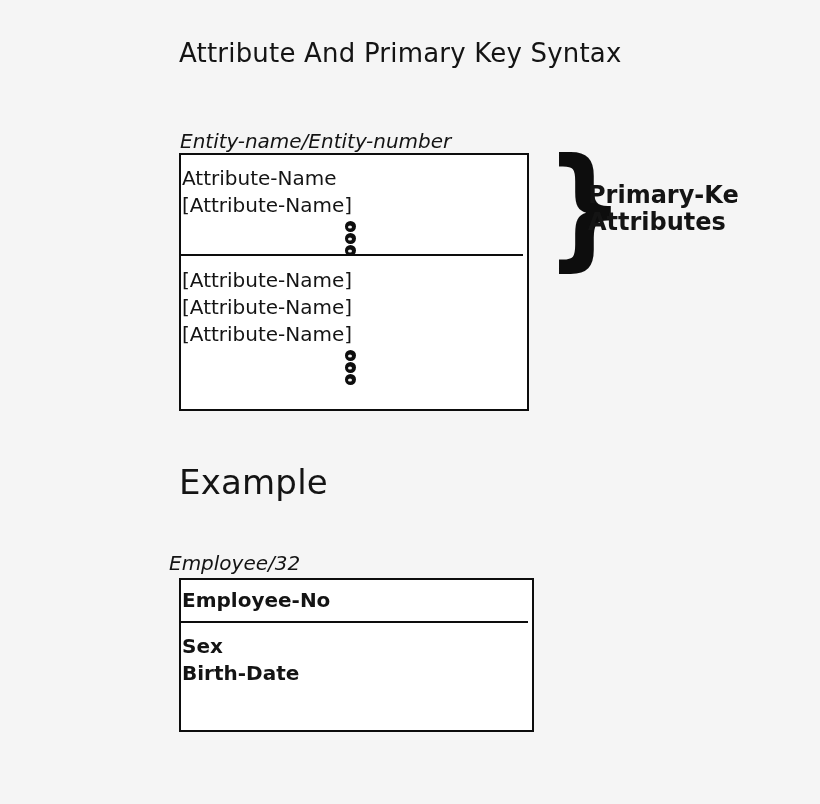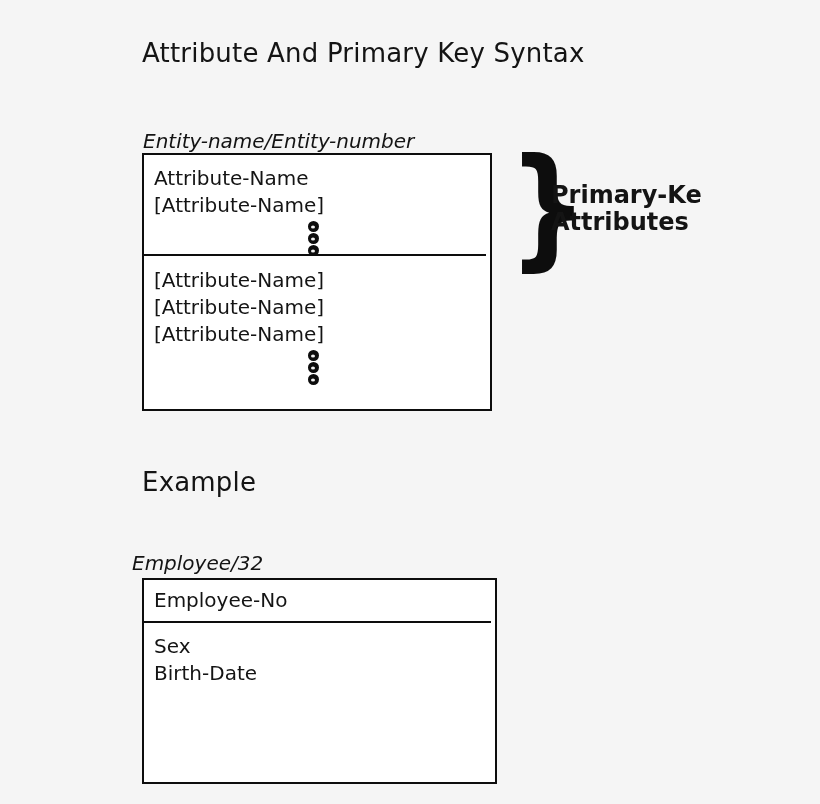--- a/index.html
+++ b/index.html
@@ -13,39 +13,40 @@
     background: #f5f5f5;
     font-family: "DejaVu Sans", sans-serif;
     color: #111111;
     position: relative;
     overflow: hidden;
   }
 
   .canvas {
     position: absolute;
     inset: 0;
+    margin-left: 37px;
   }
 
   
   .page-title {
     position: absolute;
     left: 142px;
     top: 36px;
     font-size: 26px;
     line-height: 34px;
     letter-spacing: 0.2px;
     color: #141414;
     white-space: nowrap;
   }
 
   .section-title {
     position: absolute;
     left: 142px;
     top: 465px;
-    font-size: 26px;
+    font-size: 34px;
     line-height: 34px;
     letter-spacing: 0.2px;
     color: #141414;
     white-space: nowrap;
   }
 
   
   .entity-caption {
     position: absolute;
     font-size: 20px;
@@ -67,21 +68,22 @@
   .entity-box.syntax {
     left: 142px;
     top: 153px;
     width: 350px;
     height: 258px;
   }
   .entity-box.example {
     left: 142px;
     top: 578px;
     width: 355px;
-    height: 206px;
+    height: 154px;
+    font-weight: bold;
   }
 
   
   .compartment-key {
     position: relative;
     box-sizing: border-box;
   }
   .compartment-key::after {
     content: "";
     position: absolute;
@@ -99,21 +101,21 @@
   .attr-list {
     margin: 0;
     padding: 0;
     list-style: none;
   }
   .attr-item {
     font-size: 20px;
     line-height: 27px;
     color: #141414;
     white-space: nowrap;
-    padding-left: 10px;
+    padding-left: 1px;
   }
 
   
   .compartment-key .attr-list   { padding-top: 10px; }
   .compartment-body .attr-list  { padding-top: 11px; }
   .entity-box.example .compartment-key .attr-list  { padding-top: 7px; }
   .entity-box.example .compartment-body .attr-list { padding-top: 10px; }
 
   
   .ellipsis-vert {

